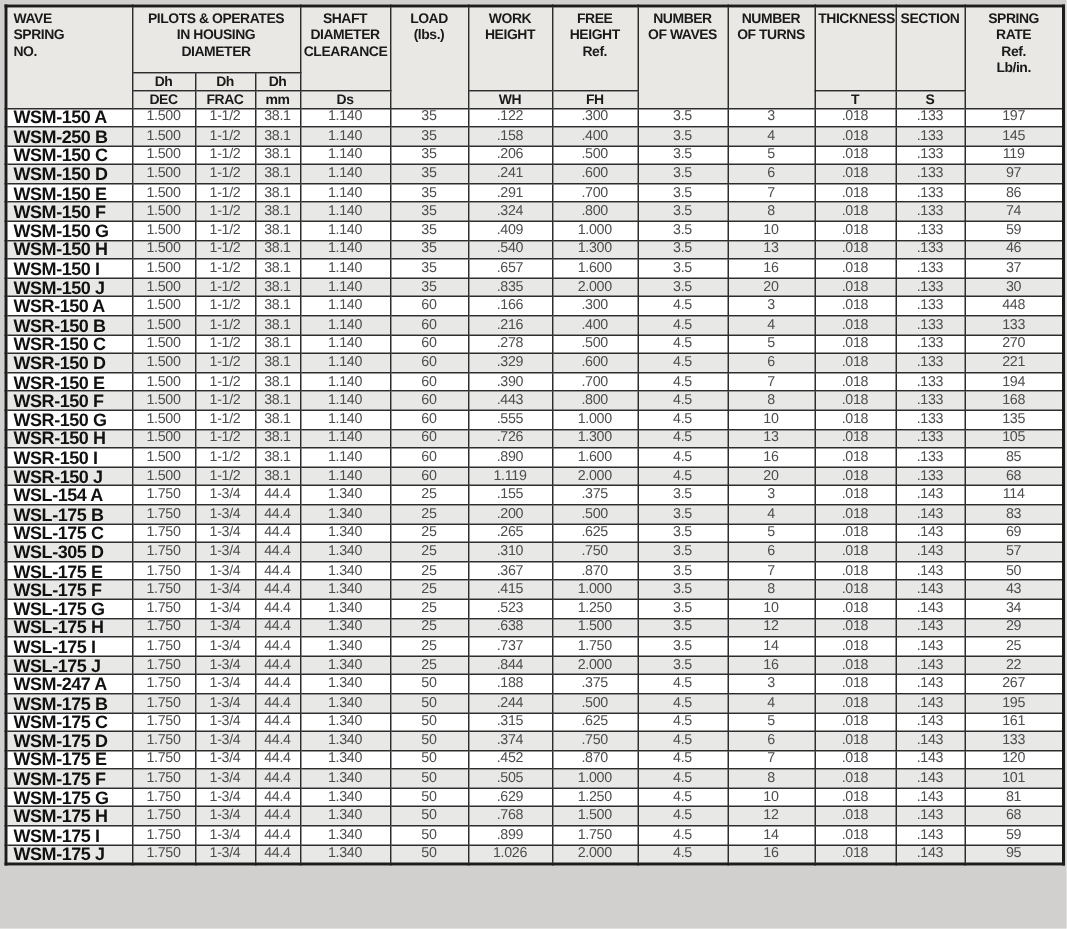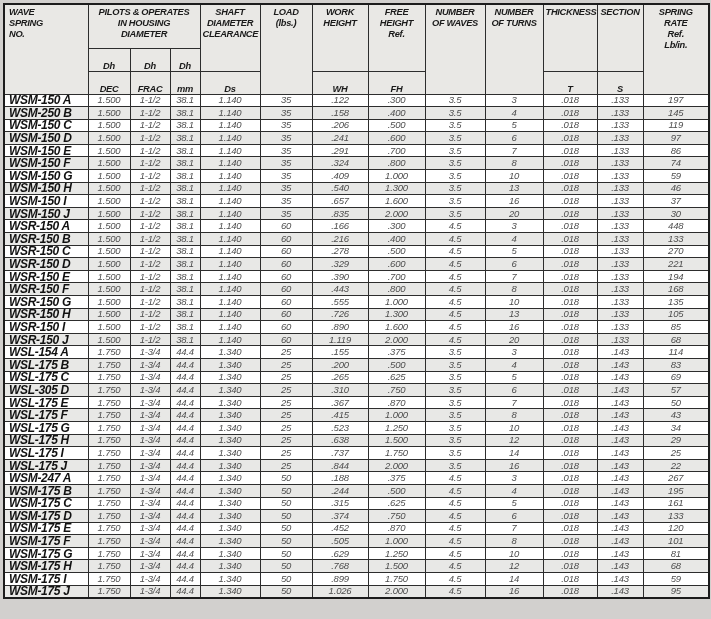--- a/index.html
+++ b/index.html
@@ -14,21 +14,20 @@
     background: #d2d0ce;
     box-sizing: border-box;
     padding: 3px;
   }
   table.spring-table {
     border-collapse: collapse;
     table-layout: fixed;
     width: 705px;
     border: 2px solid #1c1c1c;
     background: #ffffff;
-    font-style: italic;
   }
   .spring-table th, .spring-table td {
     border: 1px solid #2d2d2d;
     padding: 0 2px;
     overflow: hidden;
     box-sizing: border-box;
   }
   .spring-table thead th {
     background: #e9e8e5;
     font-size: 9.3px;
@@ -37,21 +36,21 @@
     letter-spacing: -0.3px;
     line-height: 11px;
     white-space: pre-line;
     vertical-align: top;
     padding-top: 2px;
   }
   .spring-table thead tr.group-row th { height: 44px; }
   .spring-table thead tr.sub-row th {
     height: 12px;
     vertical-align: middle;
-    padding-top: 12px;
+    padding-top: 0;
     line-height: 10px;
   }
   .spring-table thead th.corner {
     text-align: left;
     padding-left: 4px;
   }
   .spring-table tbody td {
     height: 12.6px;
     font-size: 9.5px;
     line-height: 10px;

